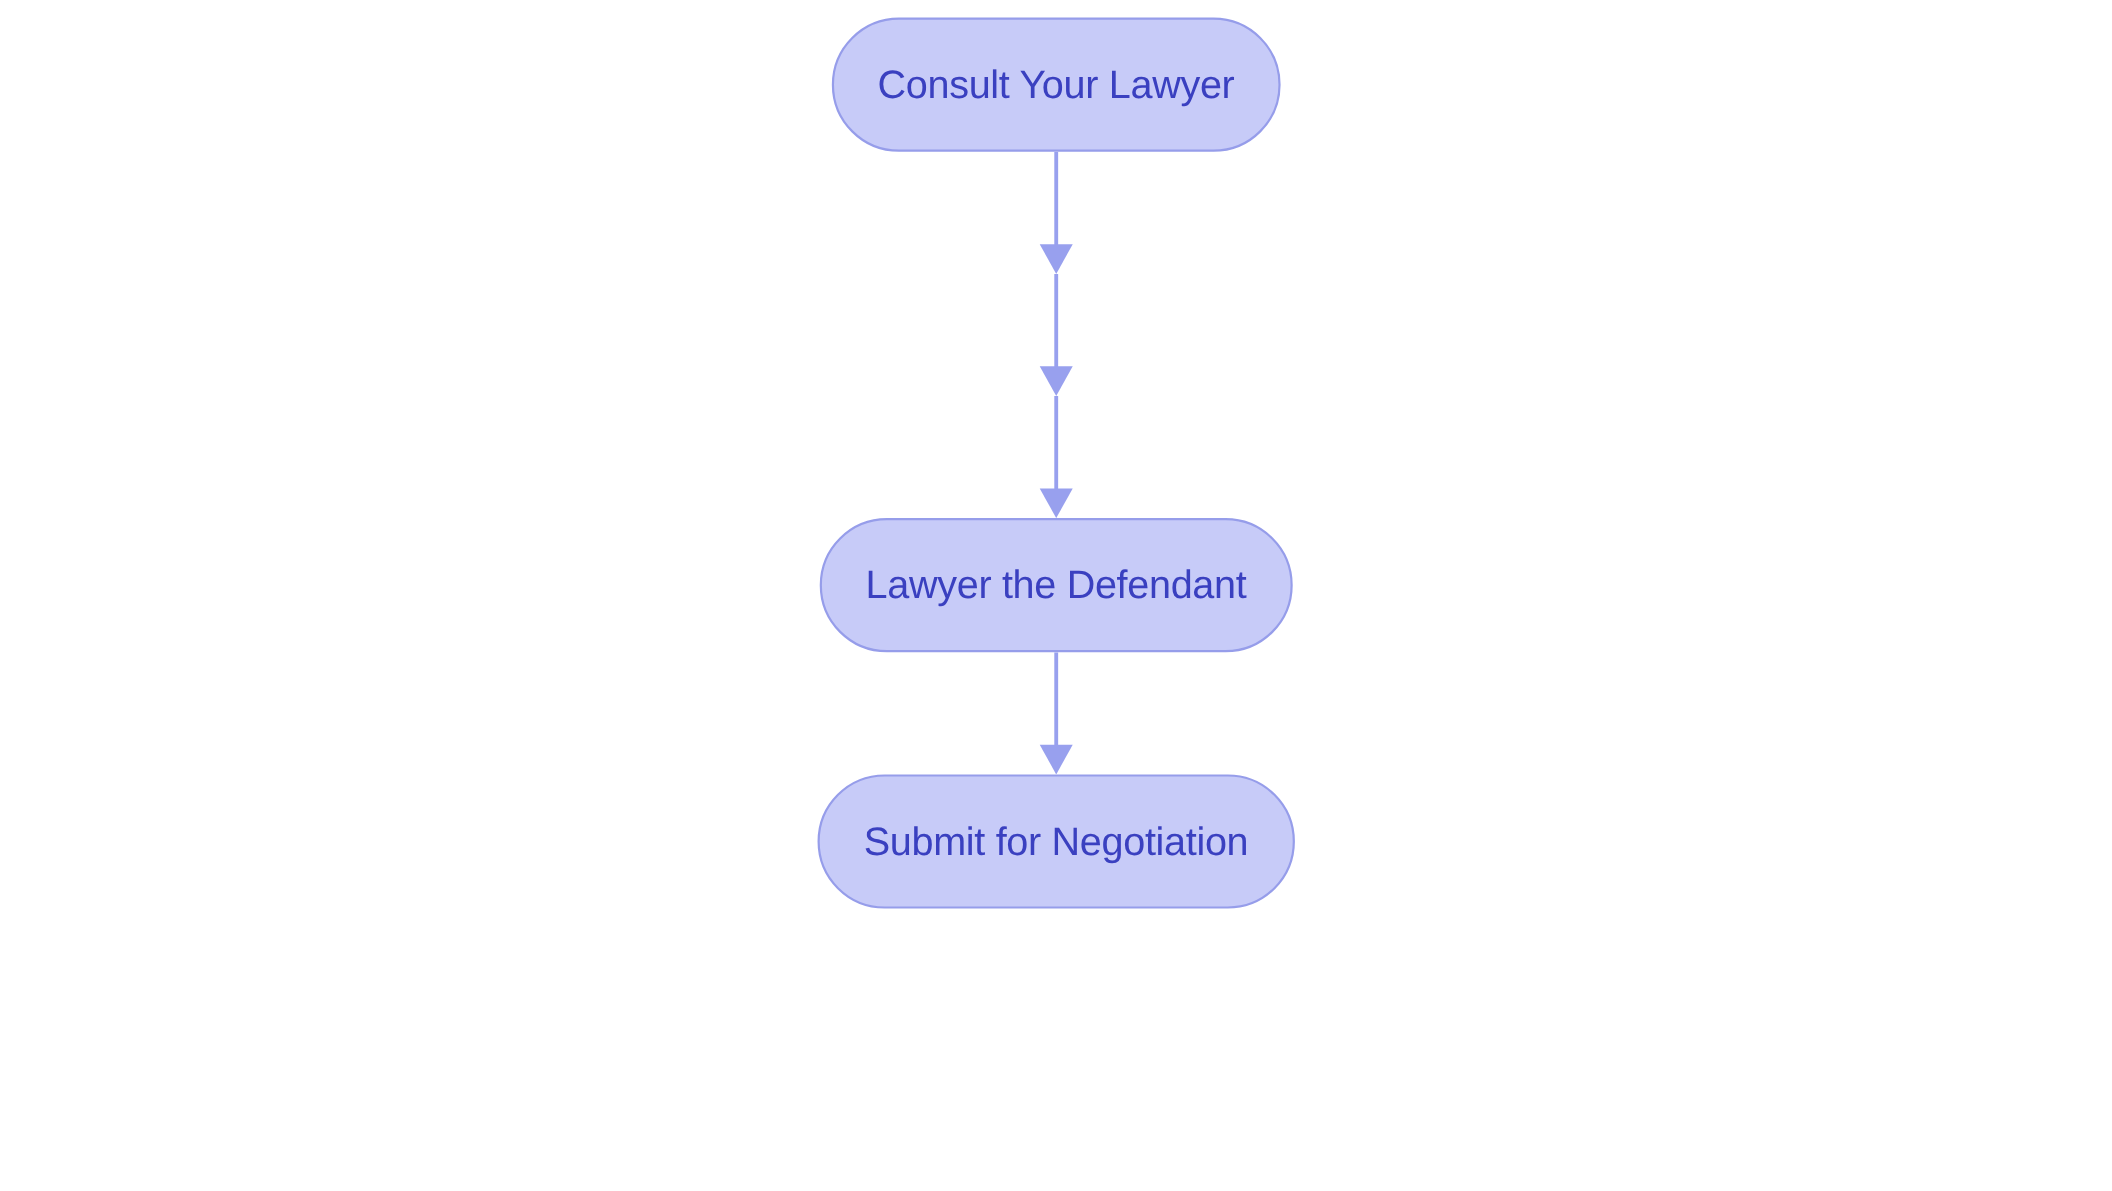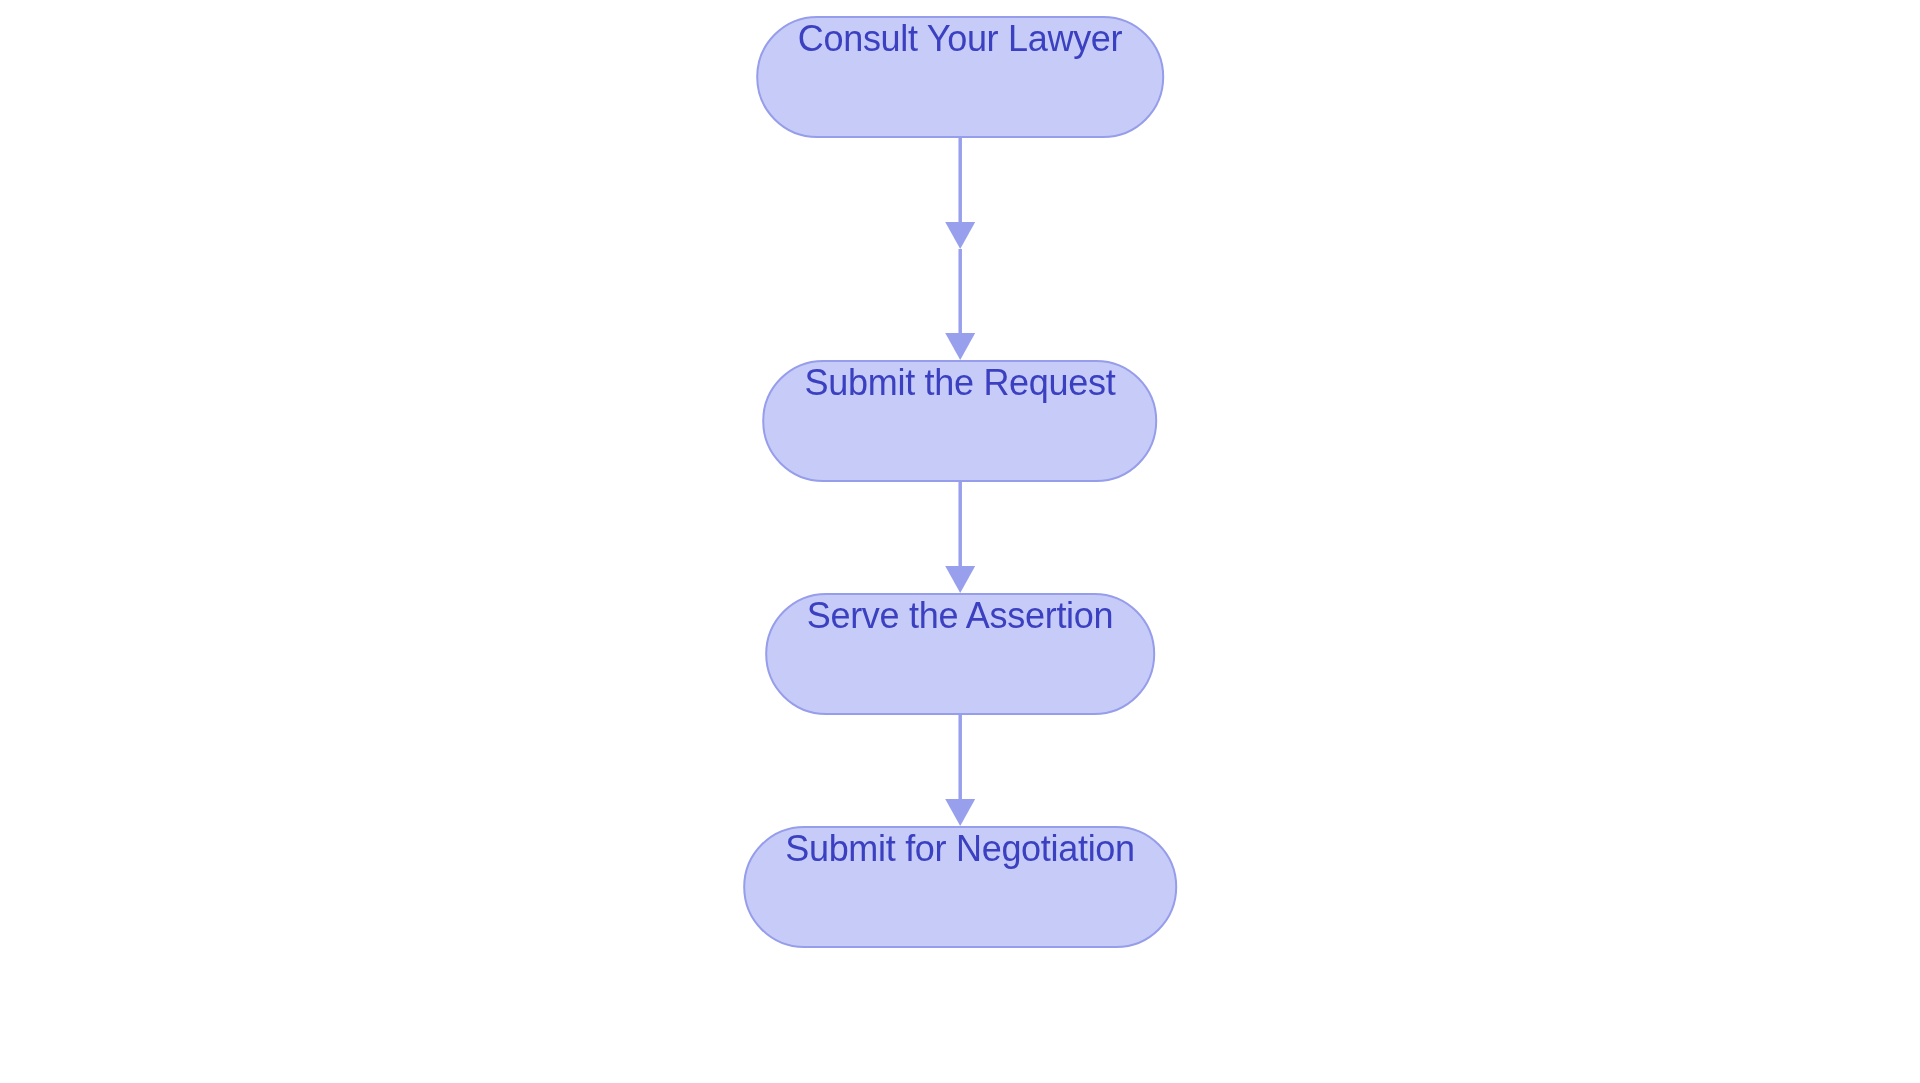--- a/index.html
+++ b/index.html
@@ -29,20 +29,21 @@
   }
   .flow-node {
     box-sizing: border-box;
     height: 122px;
     min-width: 368px;
     padding: 0 40px;
     border-radius: 61px;
     background: var(--node-fill, #c7cbf8);
     border: 2px solid var(--node-border, #969dea);
     display: flex;
+    align-items: center;
     justify-content: center;
     font-size: 36px;
     letter-spacing: -0.3px;
     color: var(--node-text, #3a40c0);
     white-space: nowrap;
   }
   .flow-arrow {
     display: block;
     width: 34px;
     height: 111px;
@@ -63,31 +64,28 @@
       <line x1="17" y1="0" x2="17" y2="86" stroke="#98a0ee" stroke-width="3.5" class="arrow-stroke"></line>
       <polygon points="2,84 32,84 17,111" fill="#98a0ee" class="arrow-fill"></polygon>
     </svg>
 
 
     <svg class="flow-arrow" viewBox="0 0 34 111" xmlns="http://www.w3.org/2000/svg">
       <line x1="17" y1="0" x2="17" y2="86" stroke="#98a0ee" stroke-width="3.5" class="arrow-stroke"></line>
       <polygon points="2,84 32,84 17,111" fill="#98a0ee" class="arrow-fill"></polygon>
     </svg>
 
-    <div class="flow-node">
-      <span>Submit the Request</span>
-    </div>
 
     <svg class="flow-arrow" viewBox="0 0 34 111" xmlns="http://www.w3.org/2000/svg">
       <line x1="17" y1="0" x2="17" y2="86" stroke="#98a0ee" stroke-width="3.5" class="arrow-stroke"></line>
       <polygon points="2,84 32,84 17,111" fill="#98a0ee" class="arrow-fill"></polygon>
     </svg>
 
     <div class="flow-node">
-      <span>Serve the Assertion</span>
+      <span>Lawyer the Defendant</span>
     </div>
 
     <svg class="flow-arrow" viewBox="0 0 34 111" xmlns="http://www.w3.org/2000/svg">
       <line x1="17" y1="0" x2="17" y2="86" stroke="#98a0ee" stroke-width="3.5" class="arrow-stroke"></line>
       <polygon points="2,84 32,84 17,111" fill="#98a0ee" class="arrow-fill"></polygon>
     </svg>
 
     <div class="flow-node">
       <span>Submit for Negotiation</span>
     </div>

